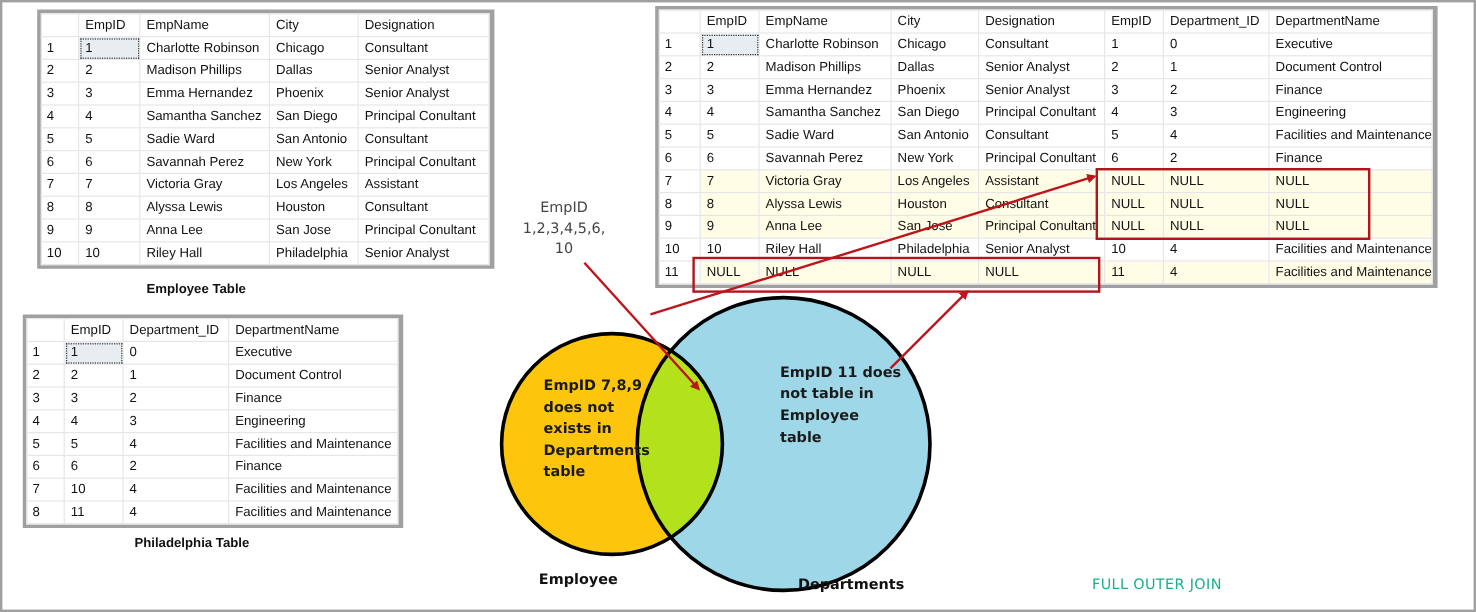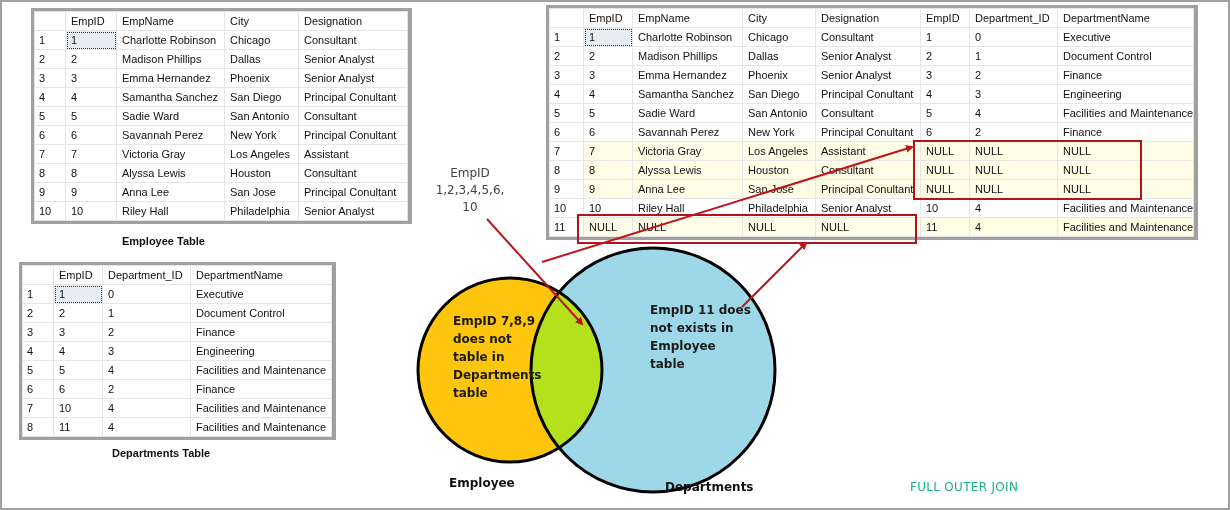--- a/index.html
+++ b/index.html
@@ -180,21 +180,21 @@
         </tr>
         <tr>
           <td class="rn">8</td>
           <td class="nc">11</td>
           <td class="nc">4</td>
           <td class="nc">Facilities and Maintenance</td>
         </tr>
       </tbody>
   </table>
 </div>
-<div class="caption" style="left:112px; top:447px;">Departments Table</div>
+<div class="caption" style="left:112px; top:447px;">Philadelphia Table</div>
 
 <div class="grid" style="left:546px; top:5px;">
   <table class="g" id="join-table">
     <colgroup>
         <col style="width:34px">
         <col style="width:49px">
         <col style="width:110px">
         <col style="width:73px">
         <col style="width:105px">
         <col style="width:49px">
@@ -353,27 +353,27 @@
 
 <div class="note" style="left:430px; top:165px; width:80px;">
   <div>EmpID</div>
   <div>1,2,3,4,5,6,</div>
   <div>10</div>
 </div>
 
 <div class="vtext" style="left:453px; top:312px;">
   <div>EmpID 7,8,9</div>
   <div>does not</div>
-  <div>table in</div>
+  <div>exists in</div>
   <div>Departments</div>
   <div>table</div>
 </div>
 
 <div class="vtext" style="left:650px; top:301px;">
   <div>EmpID 11 does</div>
-  <div>not exists in</div>
+  <div>not table in</div>
   <div>Employee</div>
   <div>table</div>
 </div>
 
 <div class="label" style="left:449px; top:476px;">Employee</div>
 <div class="label" style="left:665px; top:480px;">Departments</div>
 <div class="join-label" style="left:910px; top:480px;">FULL OUTER JOIN</div>
 
 </body></html>

